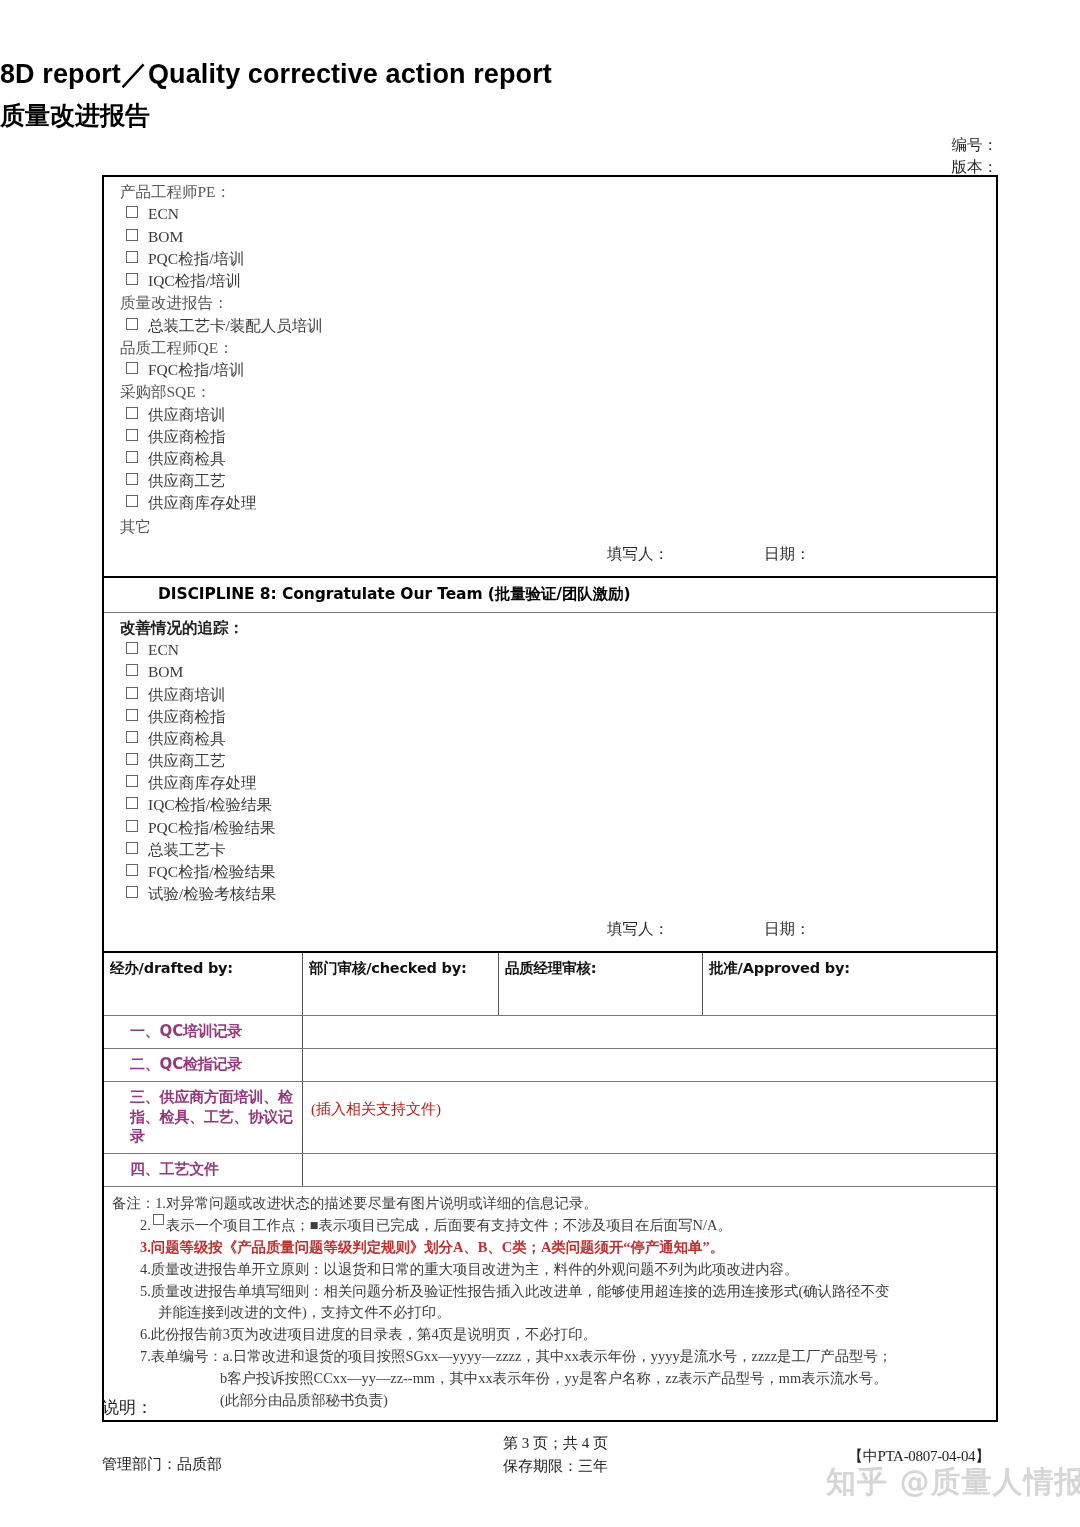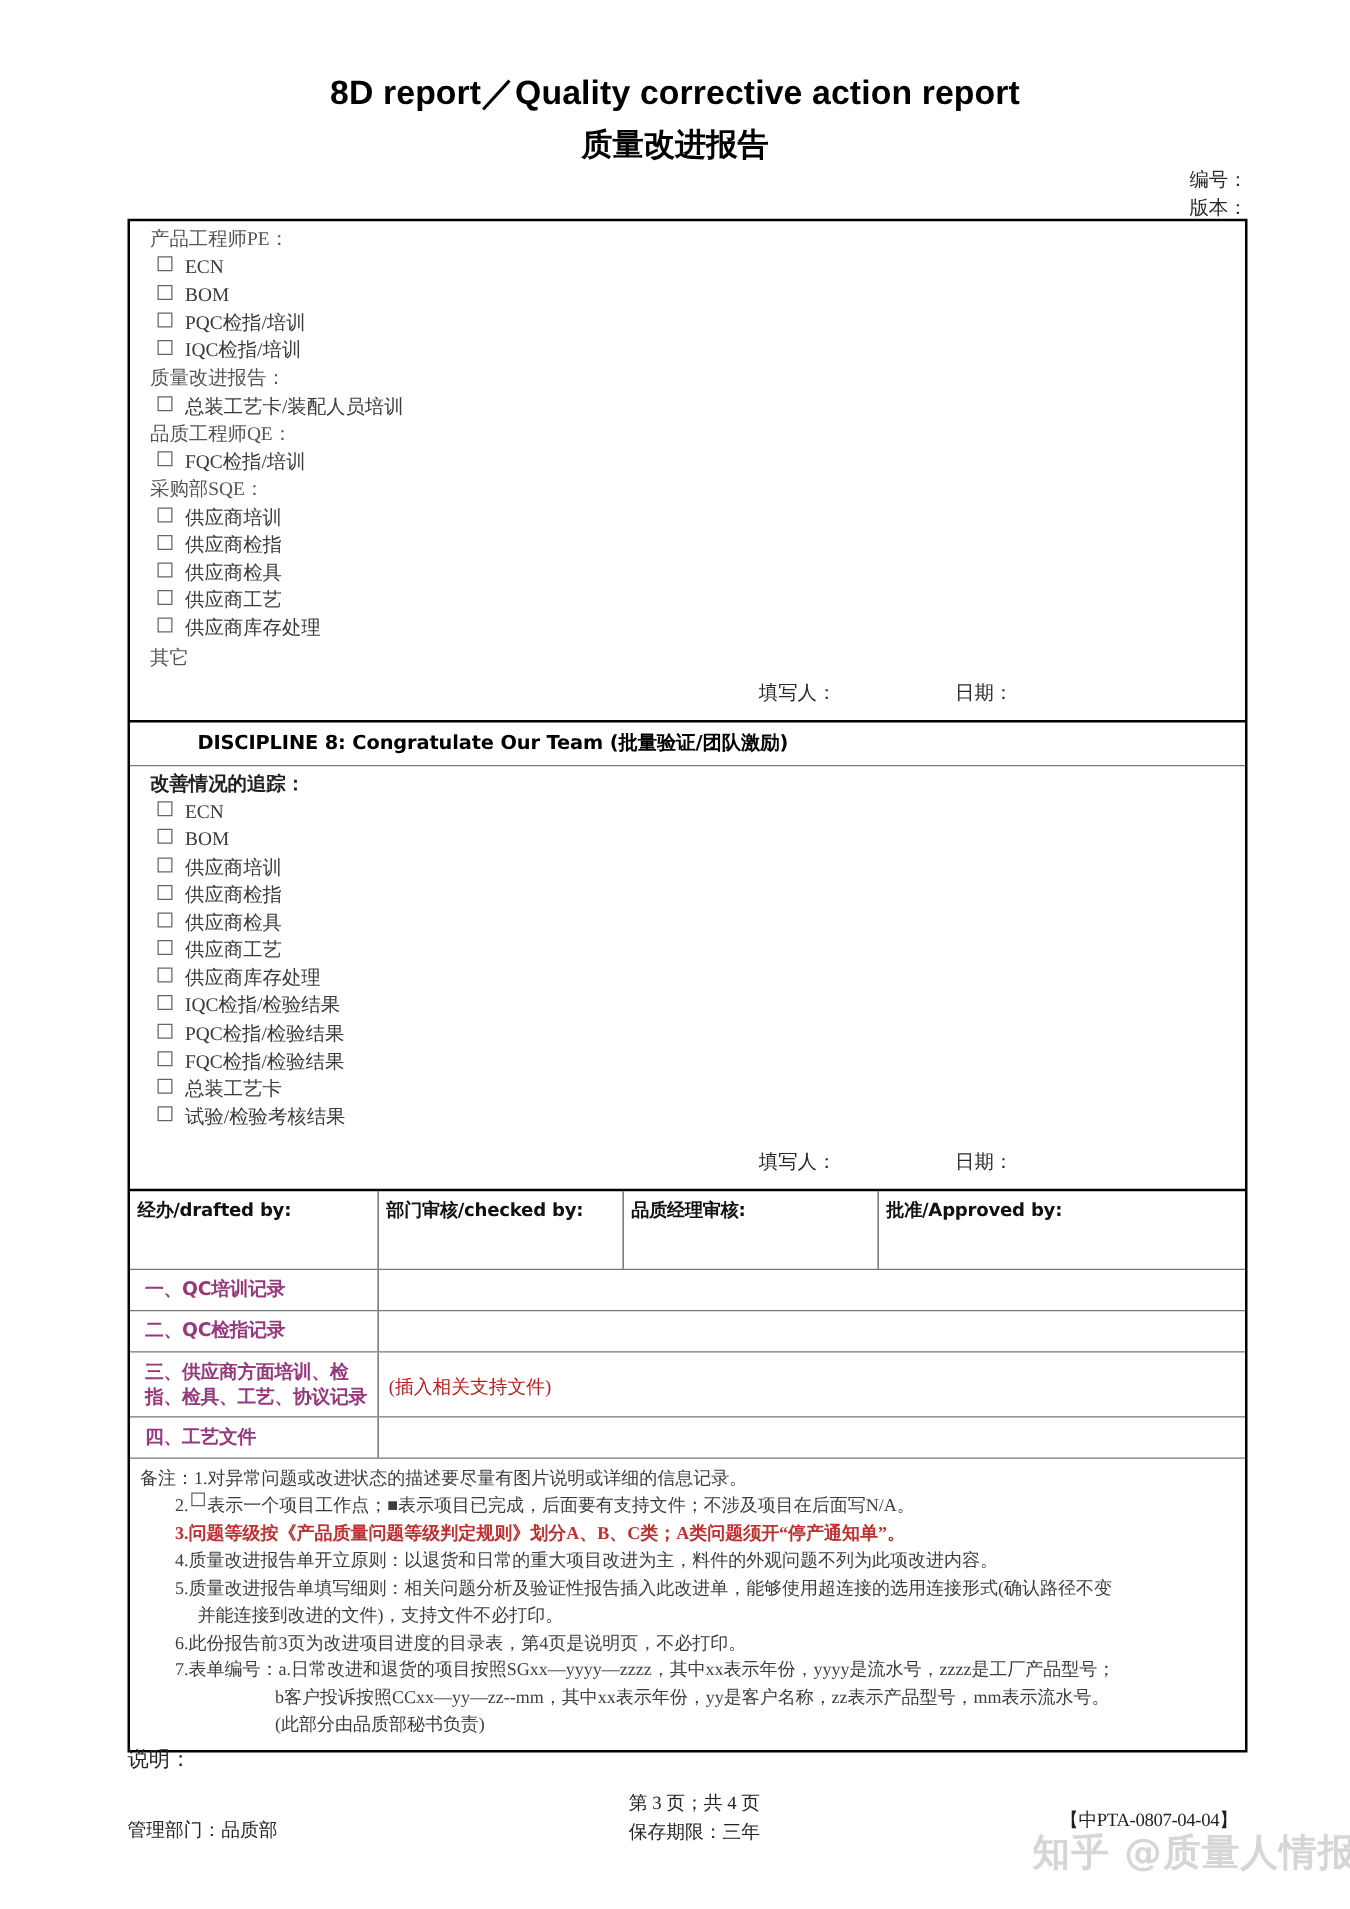--- a/index.html
+++ b/index.html
@@ -11,21 +11,21 @@
     width: 1080px;
     height: 1527px;
     position: relative;
     font-family: "Liberation Serif", "DejaVu Serif", serif;
     color: #1a1a1a;
     overflow: hidden;
   }
 
   
   .title-block {
-    text-align: center;
+    text-align: left;
     padding-top: 58px;
   }
   .title-en {
     font-family: "Liberation Sans", sans-serif;
     font-weight: bold;
     font-size: 27px;
     letter-spacing: .1px;
     color: #000;
     line-height: 1.2;
   }
@@ -144,21 +144,21 @@
   .c1 { width: 198px; }
   .c2 { width: 196px; }
   .c3 { width: 204px; }
   .c4 { flex: 1; }
 
   
   .rec-row { display: flex; }
   .rec-label {
     width: 198px;
     box-sizing: border-box;
-    padding: 6px 4px 6px 12px;
+    padding: 6px 4px 6px 26px;
     font-family: "DejaVu Sans", sans-serif;
     font-weight: bold;
     font-size: 15px;
     color: #97387d;
     line-height: 1.32;
     letter-spacing: -0.2px;
   }
   .rec-value {
     flex: 1;
     border-left: 1px solid #555;
@@ -359,25 +359,25 @@
       <li>
           <span class="box"></span>
           <span>IQC检指/检验结果</span>
         </li>
       <li>
           <span class="box"></span>
           <span>PQC检指/检验结果</span>
         </li>
       <li>
           <span class="box"></span>
+          <span>总装工艺卡</span>
+        </li>
+      <li>
+          <span class="box"></span>
           <span>FQC检指/检验结果</span>
-        </li>
-      <li>
-          <span class="box"></span>
-          <span>总装工艺卡</span>
         </li>
       <li>
           <span class="box"></span>
           <span>试验/检验考核结果</span>
         </li>
     </ul>
 
     <div class="signer-line" style="padding-top:14px;">
       <span class="s1">填写人：</span>
       <span class="s2">日期：</span>

